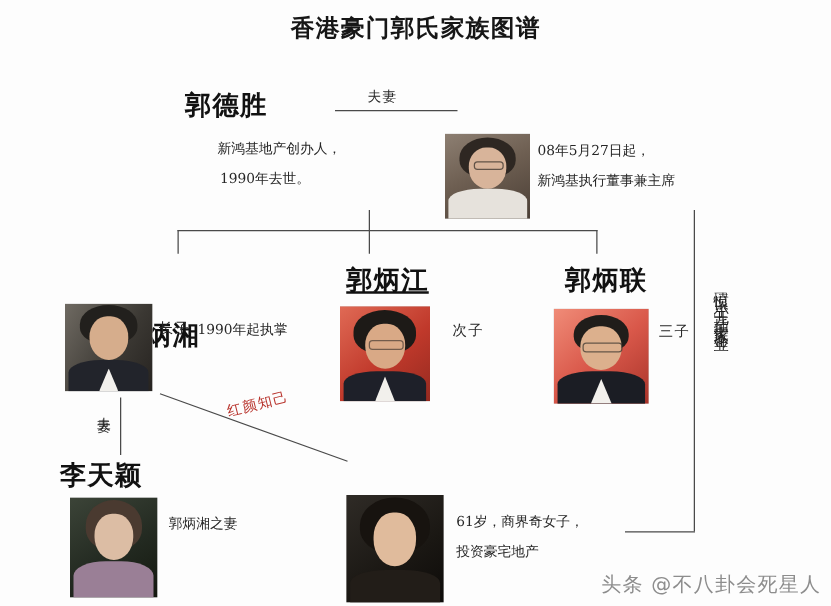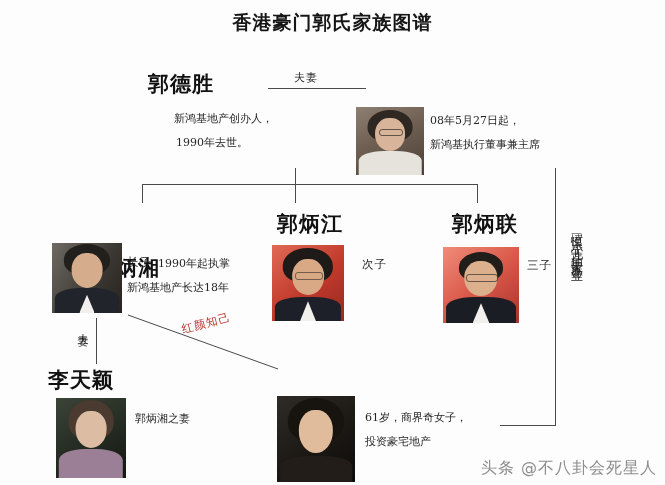--- a/index.html
+++ b/index.html
@@ -194,23 +194,22 @@
       <div class="ph-bg" style="background:linear-gradient(120deg,#6f6a62 0%,#3b3833 60%,#262320 100%);"></div>
       <div class="ph-hair" style="background:#22201d; top:2%; width:66%; height:44%;"></div>
       <div class="ph-face" style="background:#d6ad8c; top:14%; height:50%;"></div>
       <div class="ph-body" style="background:#22242b; height:36%;"></div>
       <div class="ph-collar"></div>
     </div>
   </div>
 
   <div class="abs rank-label" style="left:127px; top:255px;">长子</div>
   <div class="abs desc" style="left:158px; top:255px;">1990年起执掌</div>
-  <div class="abs desc" style="left:127px; top:279px;">新鸿基地产长达18年</div>
-
-  <div class="abs person-name" style="left:277px; top:210px;">郭炳江</div>
+
+  <div class="abs person-name" style="left:277px; top:210px;text-decoration:underline;">郭炳江</div>
 
   <div class="photo" style="left:272px; top:245px; width:72px; height:76px;">
     <div class="ph-inner">
       <div class="ph-bg" style="background:linear-gradient(140deg,#e06a55 0%,#c0392b 55%,#962a20 100%);"></div>
       <div class="ph-hair" style="background:#1d1a17; top:4%; width:70%; height:46%;"></div>
       <div class="ph-face" style="background:#d9a986; top:18%; height:48%;"></div>
       <div class="ph-body" style="background:#1e2029; height:32%;"></div>
       <div class="ph-collar"></div>
       <div class="abs" style="left:32%; top:36%; width:36%; height:7%; border:1px solid #2e2a26; border-radius:3px; opacity:.6;"></div>
     </div>

